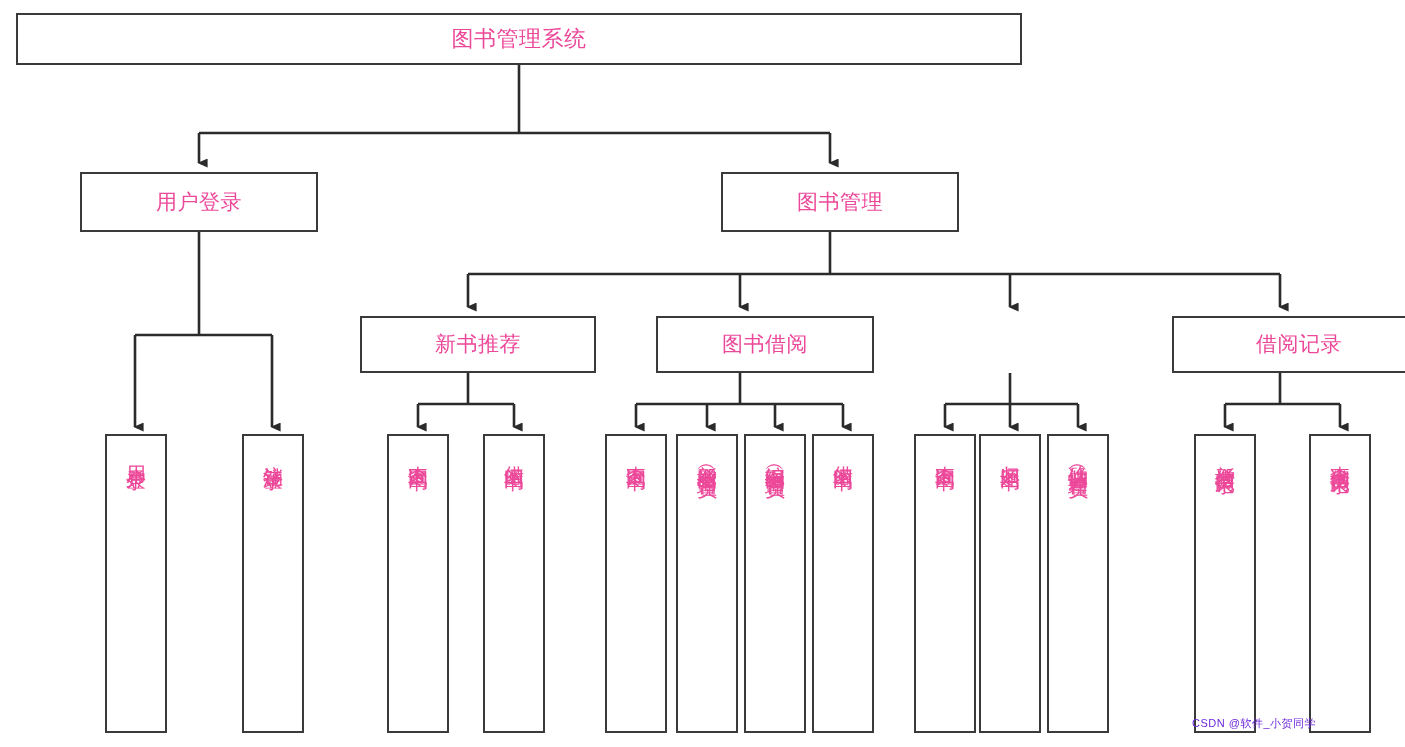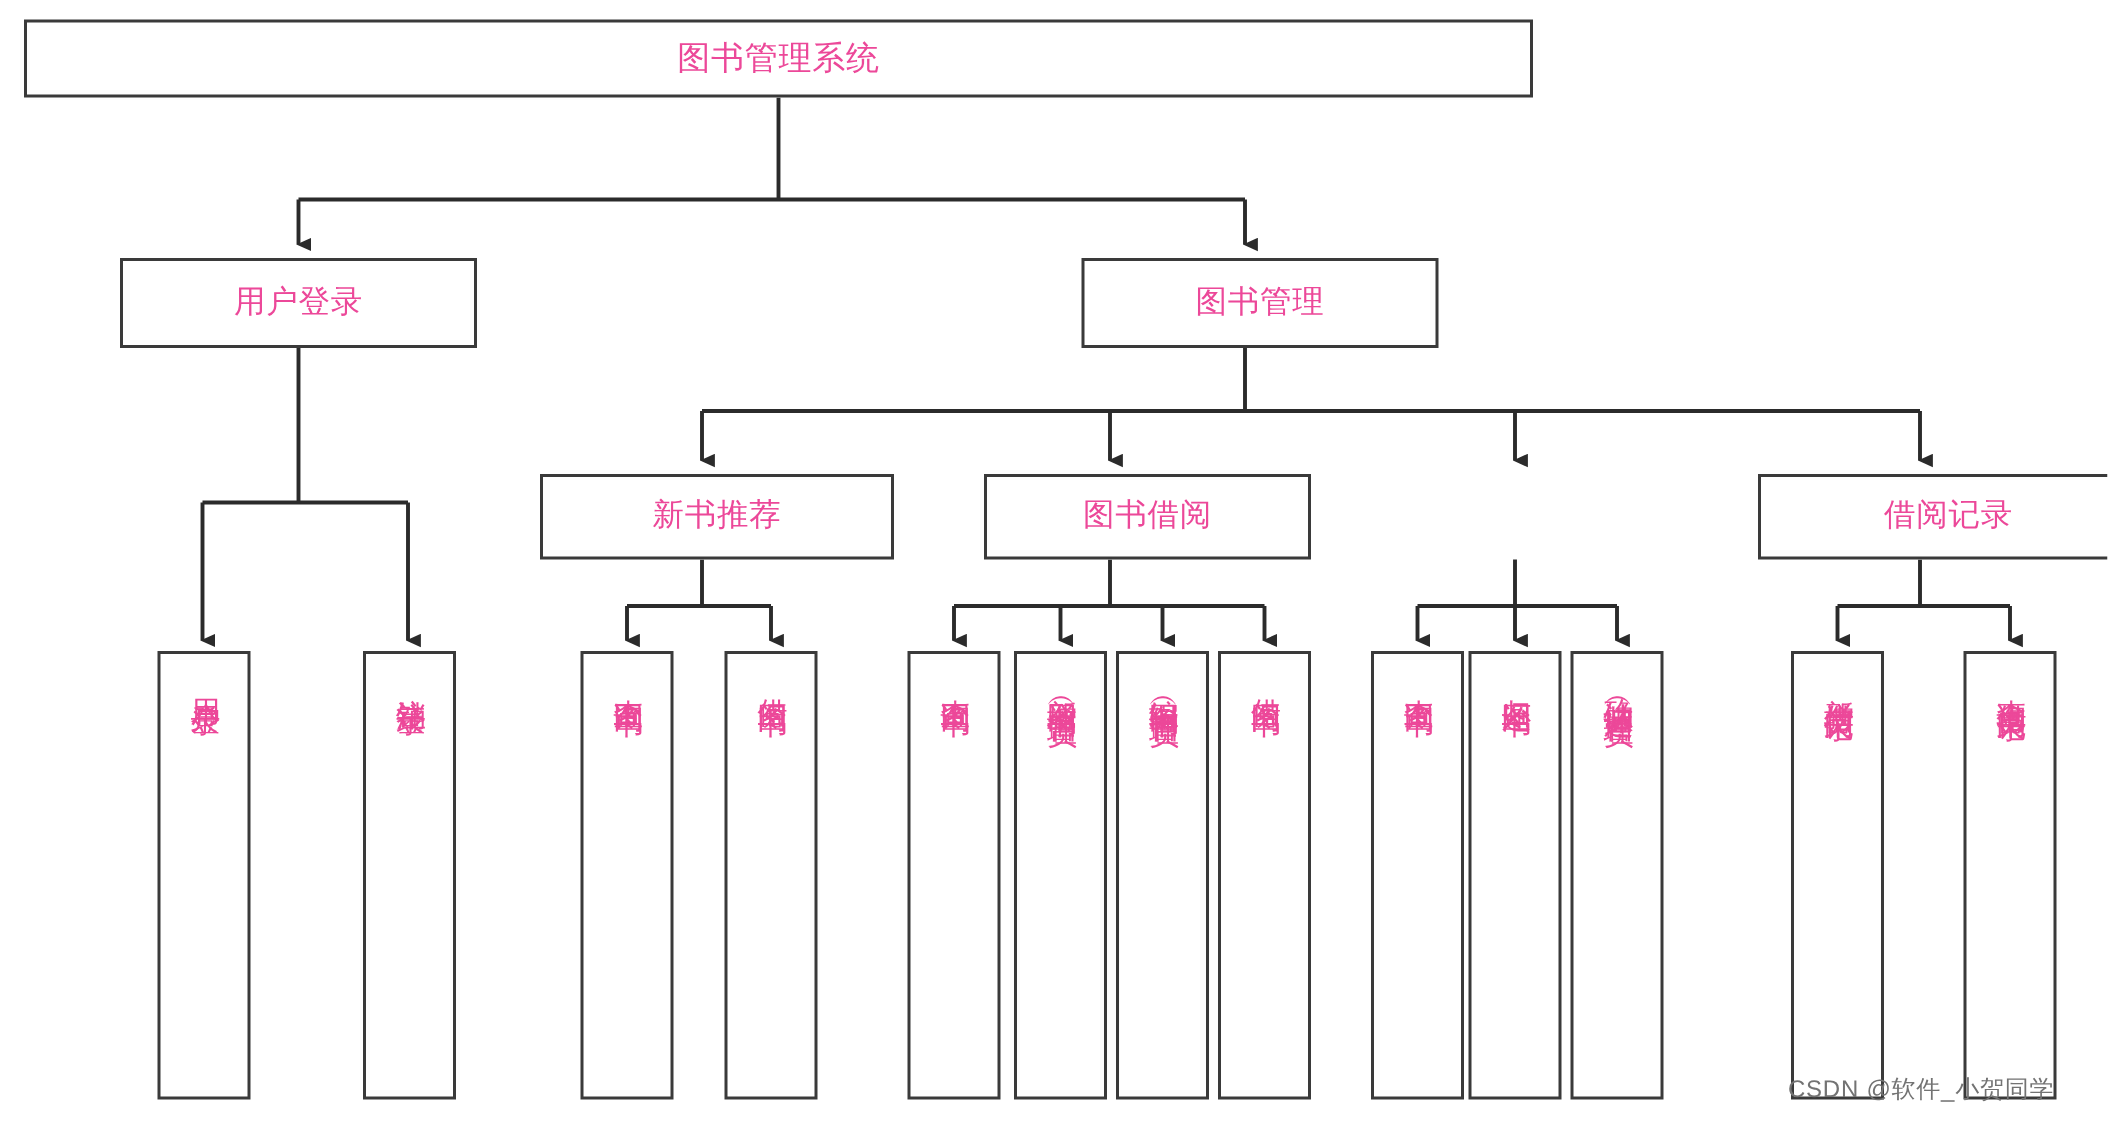--- a/index.html
+++ b/index.html
@@ -56,22 +56,22 @@
   .node.vert .label {
     writing-mode: vertical-rl;
     text-orientation: upright;
     font-size: 20px;
     line-height: 1.05;
     letter-spacing: 2px;
     white-space: nowrap;
   }
   .watermark {
     position: absolute;
-    font-size: 16px;
-    color: #737373;
+    font-size: 11px;
+    color: #6d28d9;
     white-space: nowrap;
     letter-spacing: 0.5px;
   }
 </style>
 </head>
 <body>
 
 <div id="canvas">
 
   <svg id="wires" viewBox="0 0 1405 747">

